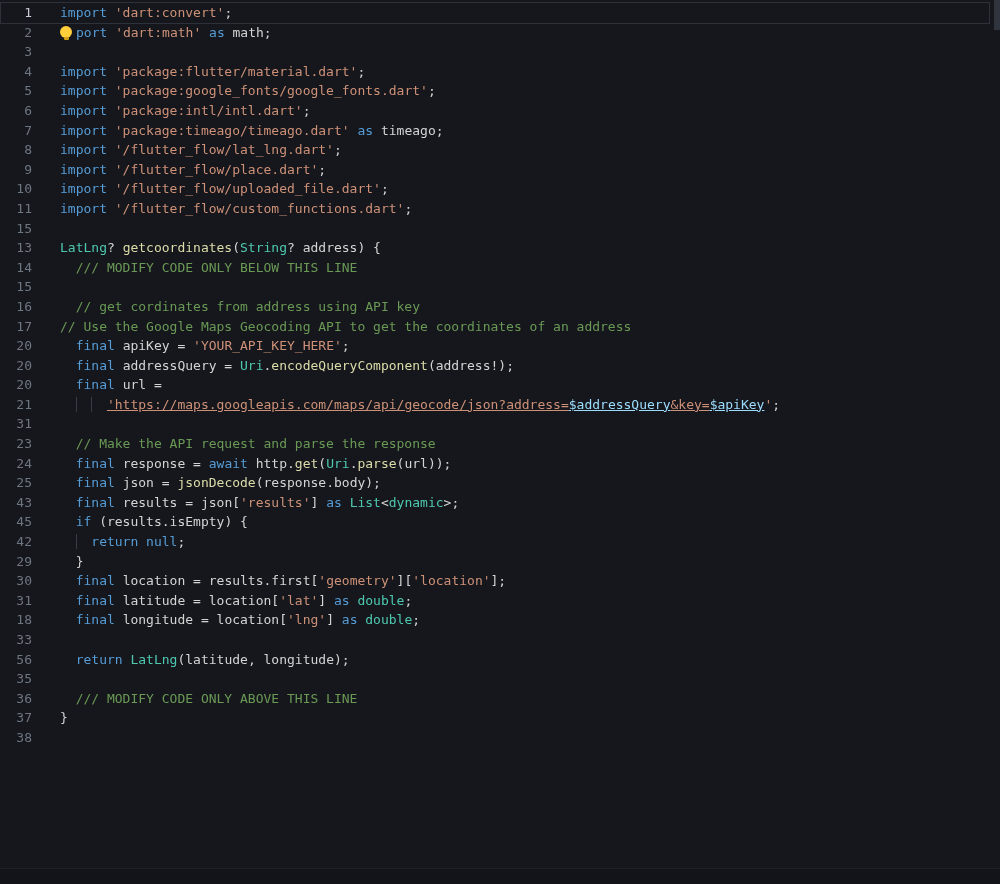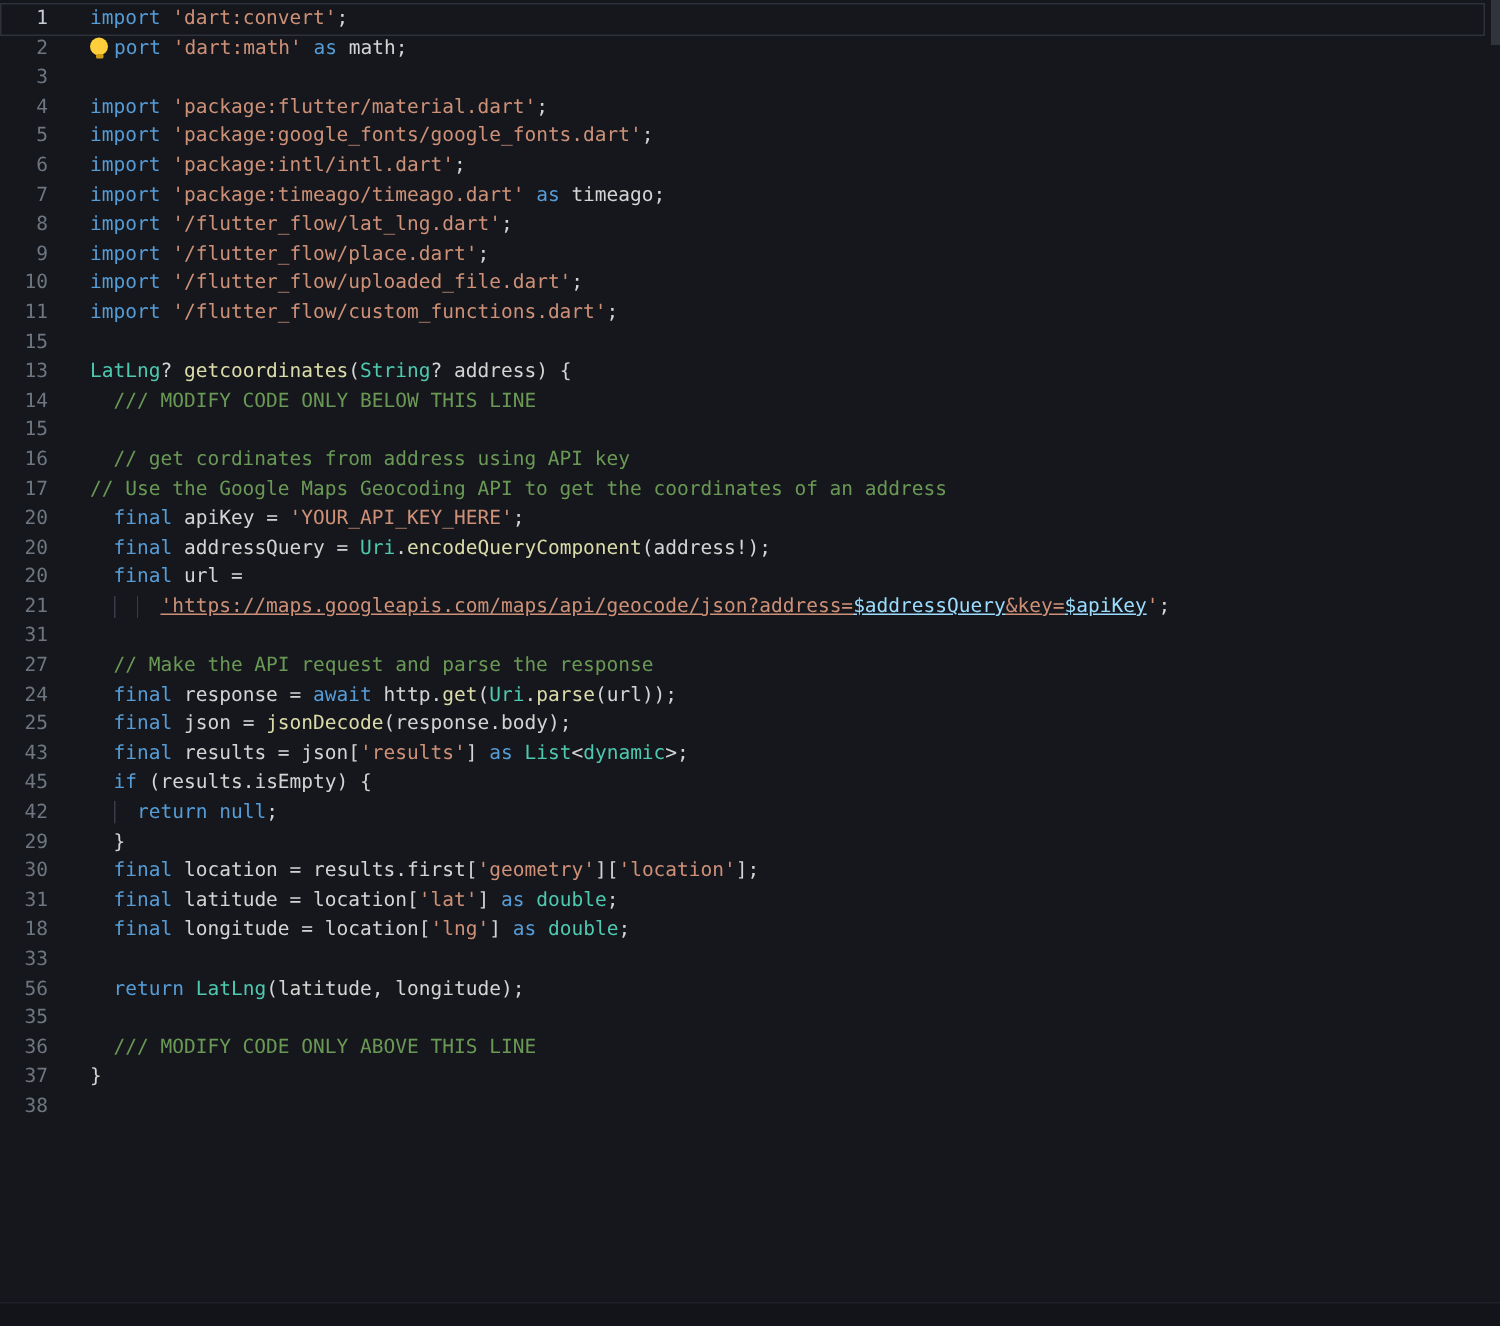--- a/index.html
+++ b/index.html
@@ -107,21 +107,21 @@
       <div class="ln">13</div>
       <div class="ln">14</div>
       <div class="ln">15</div>
       <div class="ln">16</div>
       <div class="ln">17</div>
       <div class="ln">20</div>
       <div class="ln">20</div>
       <div class="ln">20</div>
       <div class="ln">21</div>
       <div class="ln">31</div>
-      <div class="ln">27</div>
+      <div class="ln">23</div>
       <div class="ln">24</div>
       <div class="ln">25</div>
       <div class="ln">43</div>
       <div class="ln">45</div>
       <div class="ln">42</div>
       <div class="ln">29</div>
       <div class="ln">30</div>
       <div class="ln">31</div>
       <div class="ln">18</div>
       <div class="ln">33</div>

